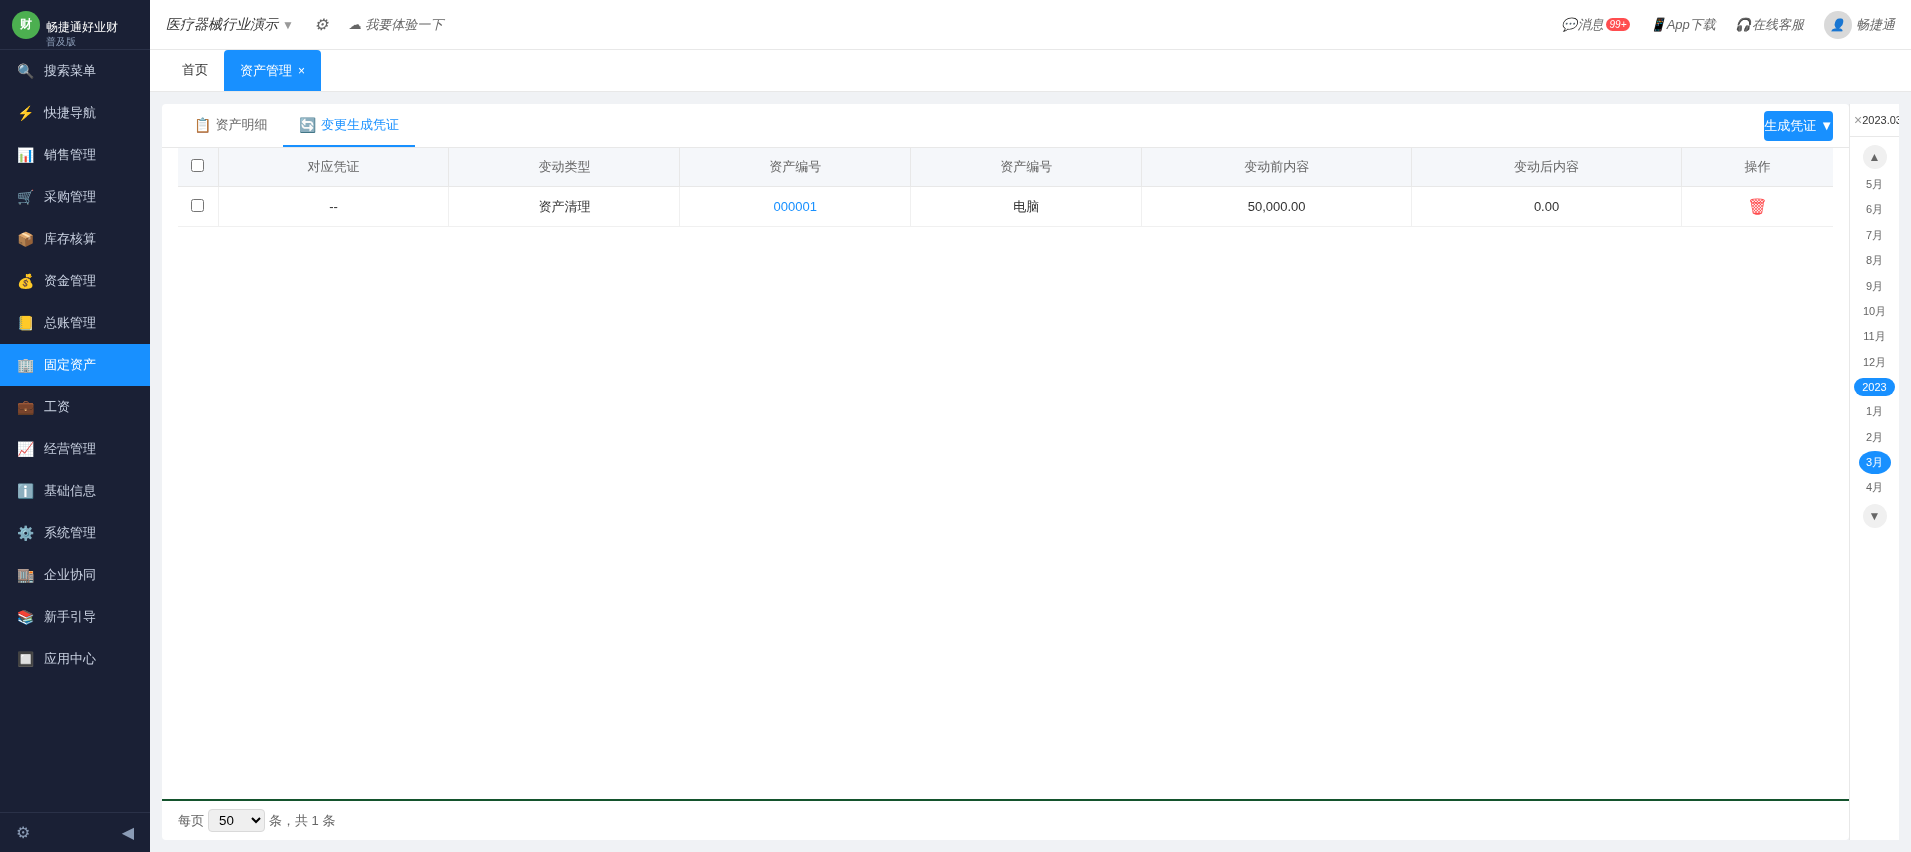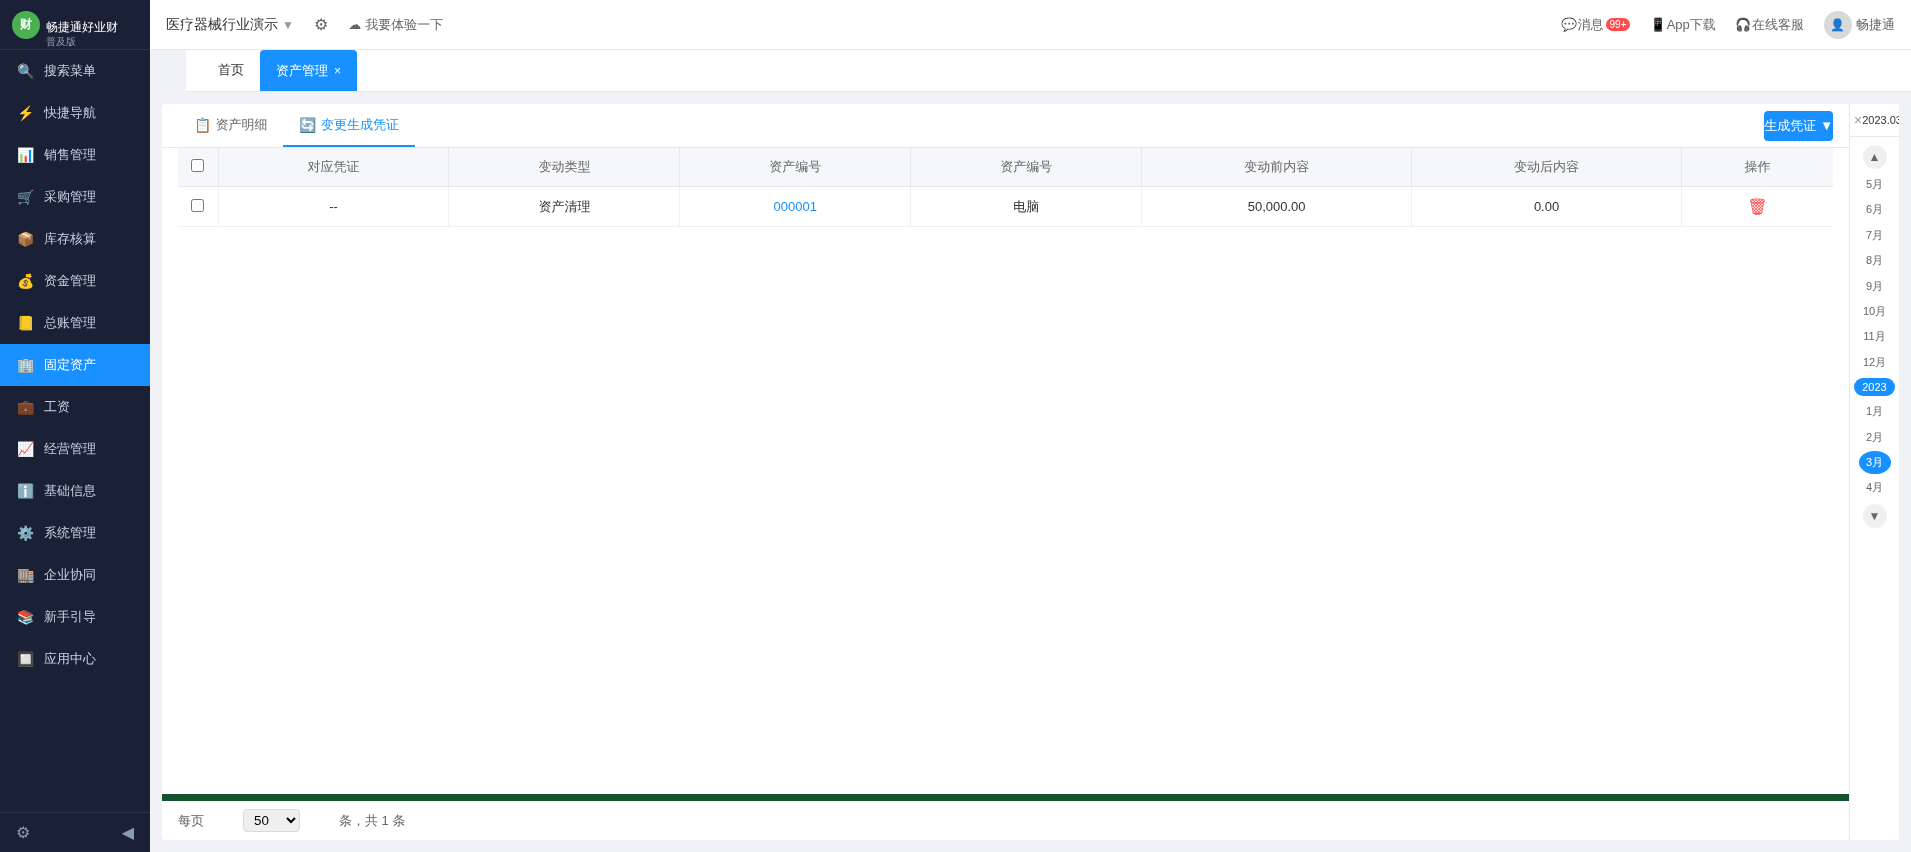--- a/index.html
+++ b/index.html
@@ -64,20 +64,21 @@
 
     
     .topbar {
       background: #fff;
       border-bottom: 1px solid #e8e8e8;
       display: flex;
       align-items: center;
       padding: 0 16px;
       height: 50px;
       flex-shrink: 0;
+      font-style: italic;
     }
     .topbar-company {
       display: flex; align-items: center; cursor: pointer;
       font-size: 14px; color: #333; margin-right: 20px;
     }
     .topbar-company-arrow { margin-left: 4px; color: #999; font-size: 12px; }
     .topbar-settings { color: #666; margin-right: 20px; cursor: pointer; font-size: 16px; }
     .topbar-trial {
       display: flex; align-items: center; color: #666; font-size: 13px; cursor: pointer;
     }
@@ -102,21 +103,20 @@
 
     
     .page-tabs {
       background: #fff;
       border-bottom: 1px solid #e8e8e8;
       display: flex;
       align-items: center;
       padding: 0 16px;
       height: 42px;
       flex-shrink: 0;
-      margin-left: 36px;
     }
     .page-tab {
       display: flex; align-items: center;
       padding: 0 16px;
       height: 100%;
       cursor: pointer;
       border-bottom: 2px solid transparent;
       color: #666;
       font-size: 13px;
     }
@@ -221,28 +221,27 @@
     input[type="checkbox"] { cursor: pointer; }
 
     .delete-icon {
       color: #ff4d4f;
       cursor: pointer;
       font-size: 16px;
     }
 
     
     .pagination {
-      border-top: 7px solid #14532d;
+      border-top: 2px solid #14532d;
       padding: 8px 16px;
       display: flex;
       align-items: center;
       font-size: 13px;
       color: #666;
       flex-shrink: 0;
-      gap: 35px;
     }
     .pagination select {
       border: 1px solid #d9d9d9;
       border-radius: 4px;
       padding: 2px 6px;
       margin: 0 4px;
       cursor: pointer;
     }
 
     

